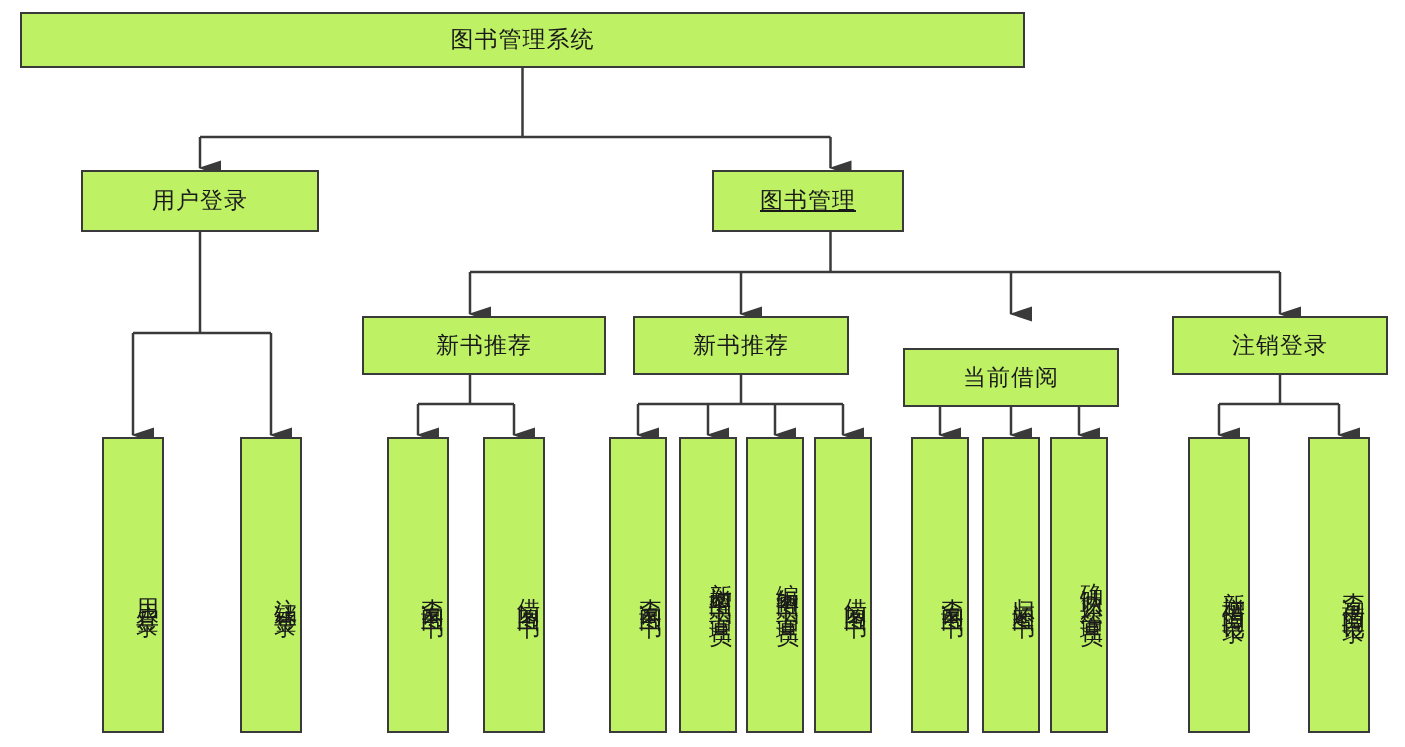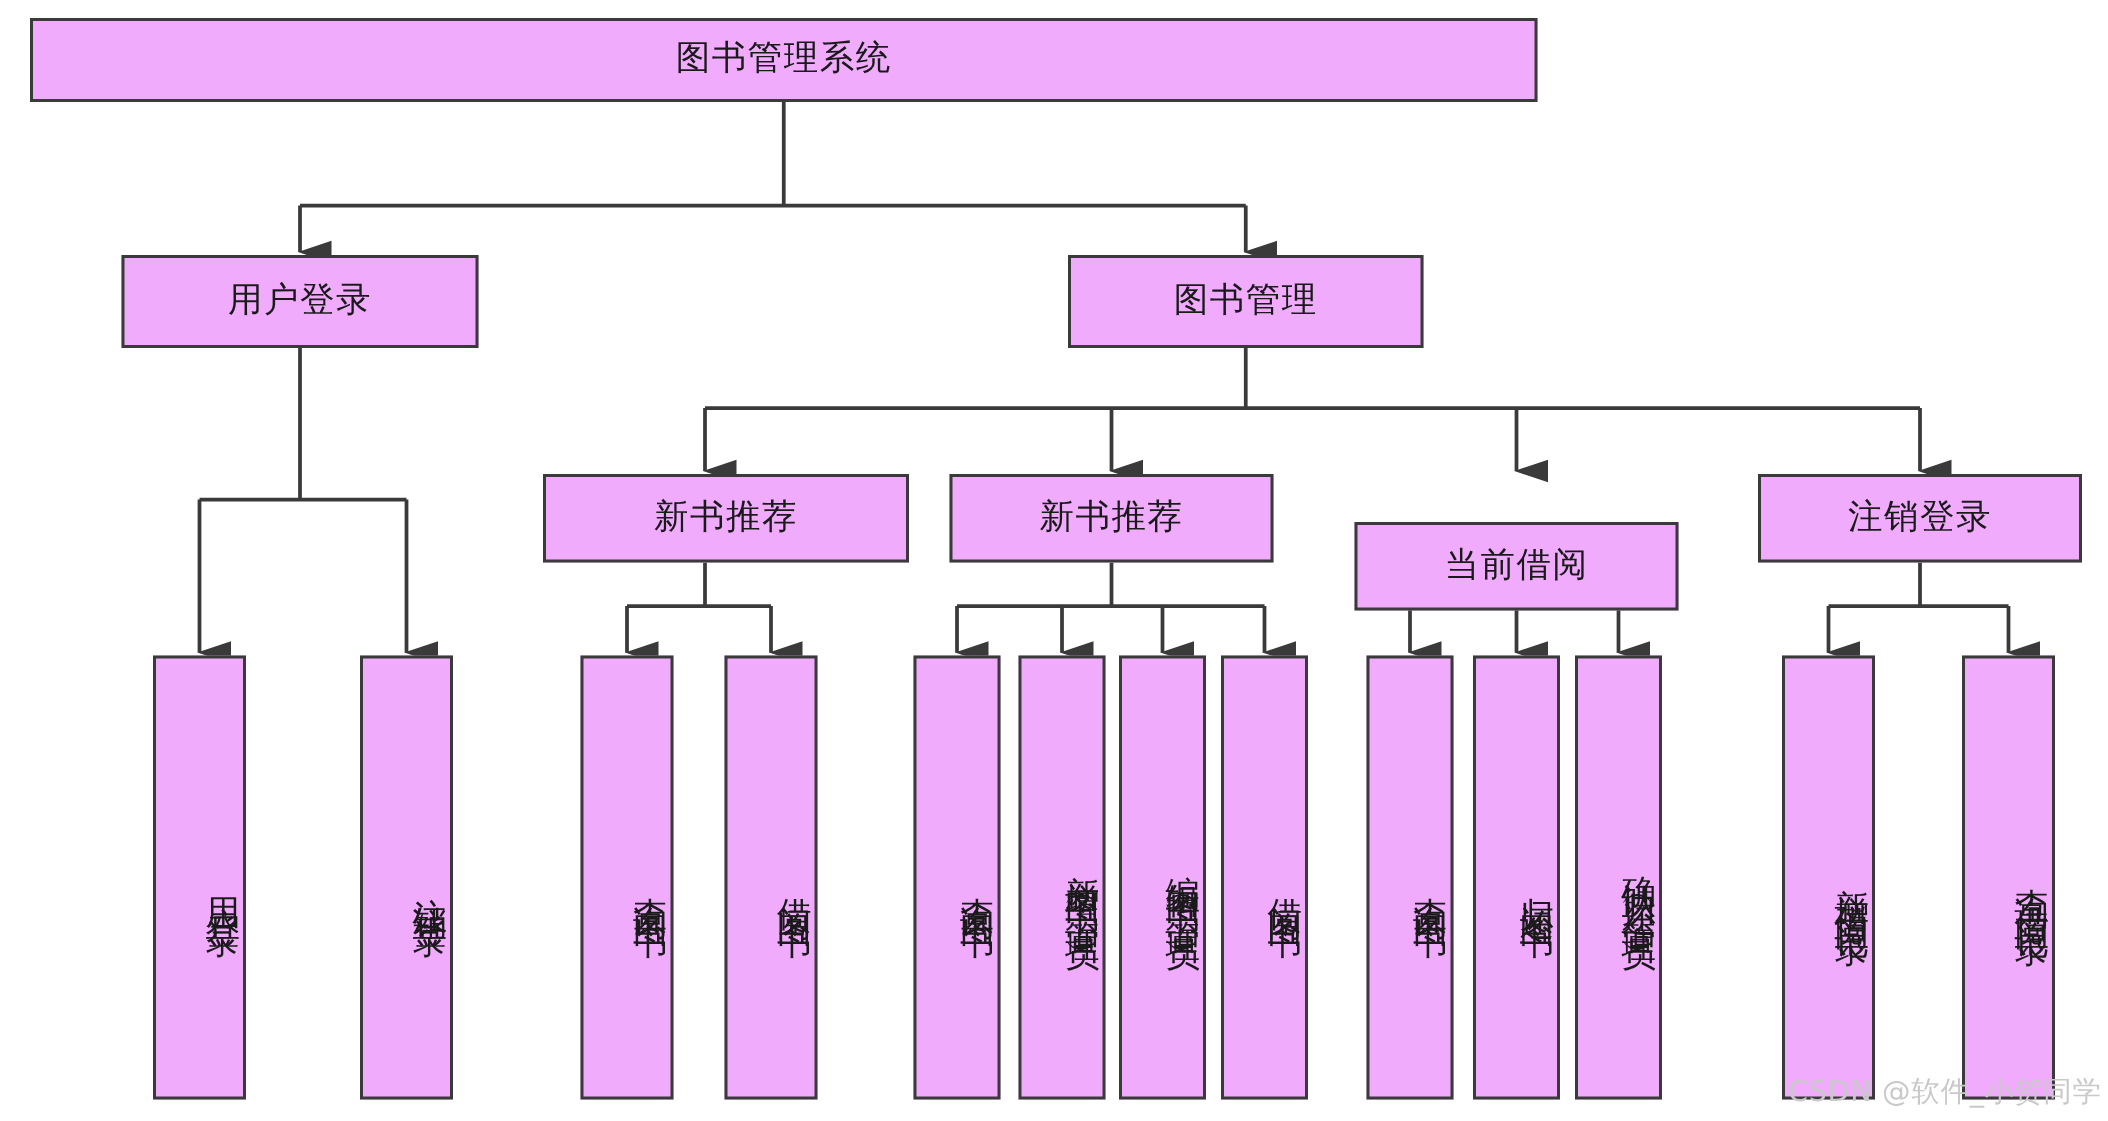--- a/index.html
+++ b/index.html
@@ -20,21 +20,21 @@
   svg.wires {
     position: absolute;
     left: 0;
     top: 0;
     width: 1405px;
     height: 747px;
   }
   .node {
     position: absolute;
     box-sizing: border-box;
-    background: #f0abfc;
+    background: #bef264;
     border: 2.5px solid #3a3a3a;
     display: flex;
     align-items: center;
     justify-content: center;
     color: #1a1a1a;
   }
   .node.horiz {
     font-size: 23px;
     letter-spacing: 1px;
     line-height: 1.2;
@@ -115,21 +115,21 @@
       </g>
   </svg>
 
   <div id="nodes-layer">
       <div class="node horiz" style="left: 20px; top: 12px; width: 1005px; height: 56px;">
         <span class="lbl">图书管理系统</span>
       </div>
       <div class="node horiz" style="left: 81px; top: 170px; width: 238px; height: 62px;">
         <span class="lbl">用户登录</span>
       </div>
-      <div class="node horiz" style="left: 712px; top: 170px; width: 237px; height: 62px;">
+      <div class="node horiz" style="left: 712px; top: 170px; width: 192px; height: 62px; text-decoration: underline;">
         <span class="lbl">图书管理</span>
       </div>
       <div class="node horiz" style="left: 362px; top: 316px; width: 244px; height: 59px;">
         <span class="lbl">新书推荐</span>
       </div>
       <div class="node horiz" style="left: 633px; top: 316px; width: 216px; height: 59px;">
         <span class="lbl">新书推荐</span>
       </div>
       <div class="node horiz" style="left: 903px; top: 316px; width: 216px; height: 59px; margin-top: 32px;">
         <span class="lbl">当前借阅</span>
@@ -171,15 +171,14 @@
         <span class="lbl">确认归还（管理员）</span>
       </div>
       <div class="node vert" style="left: 1188px; top: 437px; width: 62px; height: 296px;">
         <span class="lbl">新增借阅记录</span>
       </div>
       <div class="node vert" style="left: 1308px; top: 437px; width: 62px; height: 296px;">
         <span class="lbl">查询借阅记录</span>
       </div>
     </div>
 
-  <div id="watermark" style="left: 1192px; top: 715px;">CSDN @软件_小贺同学</div>
 
 </div>
 
 </body></html>

